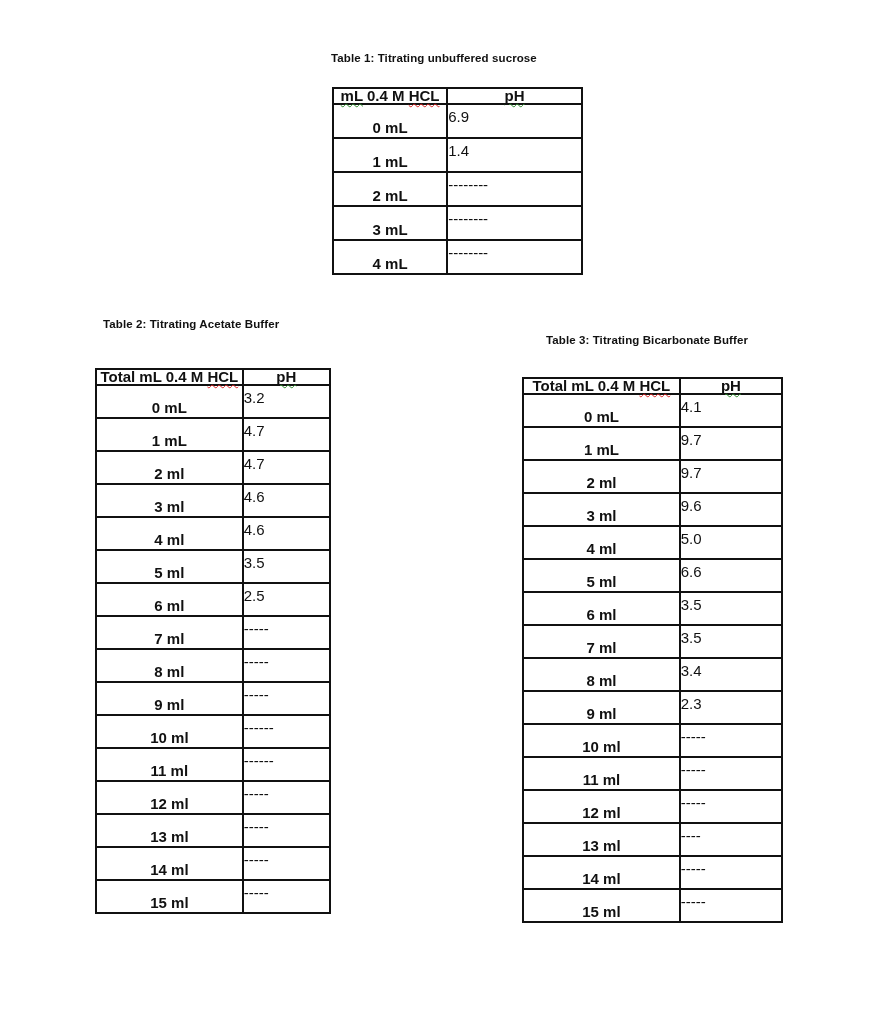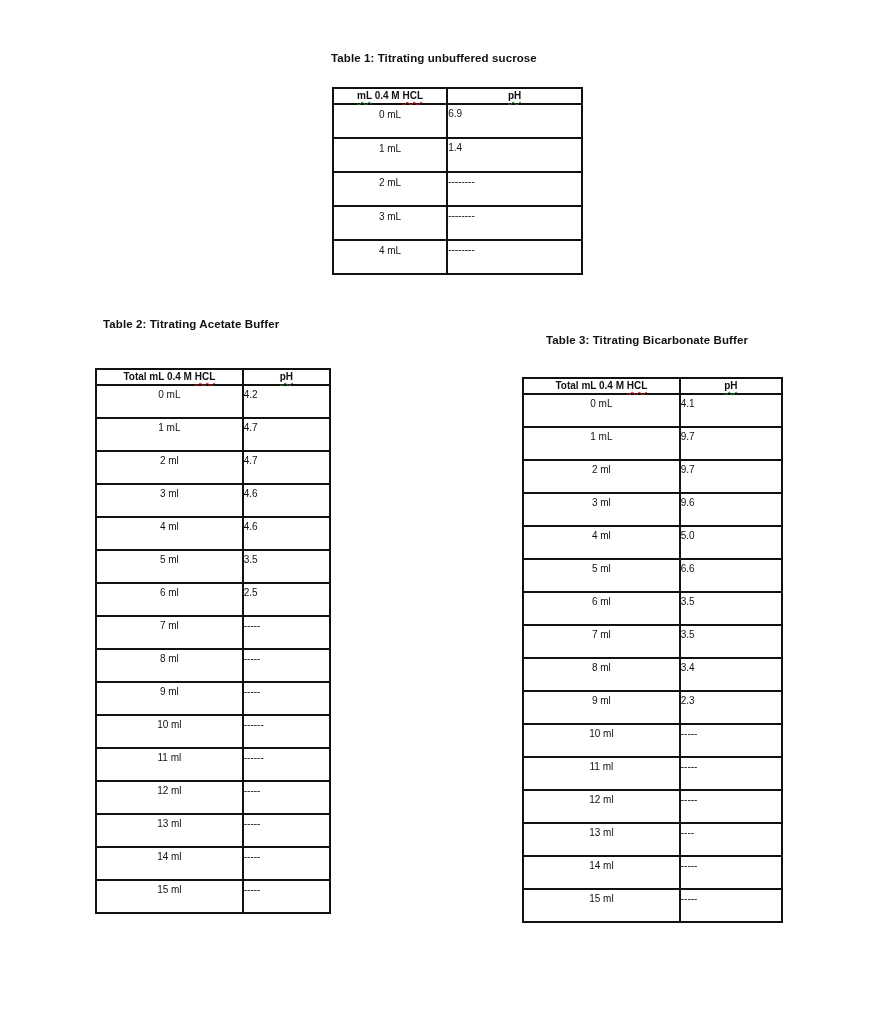--- a/index.html
+++ b/index.html
@@ -1,23 +1,23 @@
 <!DOCTYPE html>
 <html><head>
 <meta charset="utf-8">
 <style>
   html, body { margin: 0; padding: 0; background: #ffffff; }
   body { width: 893px; height: 1024px; position: relative; font-family: "Liberation Sans", sans-serif; color: #111; overflow: hidden; }
   .title { position: absolute; font-weight: bold; font-size: 11.5px; letter-spacing: 0.1px; white-space: nowrap; }
-  table.t { position: absolute; border-collapse: collapse; font-size: 10px; }
+  table.t { position: absolute; border-collapse: collapse; font-size: 15px; }
   table.t td, table.t th { border: 2px solid #111; padding: 0; }
   table.t th { font-weight: bold; height: 14px; line-height: 14px; text-align: center; vertical-align: middle; }
   table.t td { position: relative; }
   .cell-ml { text-align: center; vertical-align: bottom; }
-  .cell-ml span { display: block; padding-bottom: 17px; }
+  .cell-ml span { display: block; padding-bottom: 1px; font-weight: bold; }
   .cell-ph { vertical-align: top; }
   .cell-ph span { display: block; padding-top: 3px; }
   .sq-red { text-decoration: underline wavy #d22; text-decoration-thickness: 1px; text-underline-offset: 2px; }
   .sq-green { text-decoration: underline wavy #2a8a2a; text-decoration-thickness: 1px; text-underline-offset: 2px; }
   table.t3 td:last-child, table.t3 th:last-child { border-right: 2px solid #111; }
 </style>
 </head>
 <body>
 
 <div class="title" style="left:331px; top:52px;">Table 1: Titrating unbuffered sucrose</div>
@@ -87,21 +87,21 @@
       <th><span>Total mL 0.4 M </span><span class="sq-red">HCL</span></th>
       <th><span class="sq-green">pH</span></th>
     </tr>
   </thead>
   <tbody>
       <tr style="height: 33px;">
         <td class="cell-ml">
           <span>0 mL</span>
         </td>
         <td class="cell-ph">
-          <span>4.2</span>
+          <span>3.2</span>
         </td>
       </tr>
       <tr style="height: 33px;">
         <td class="cell-ml">
           <span>1 mL</span>
         </td>
         <td class="cell-ph">
           <span>4.7</span>
         </td>
       </tr>

